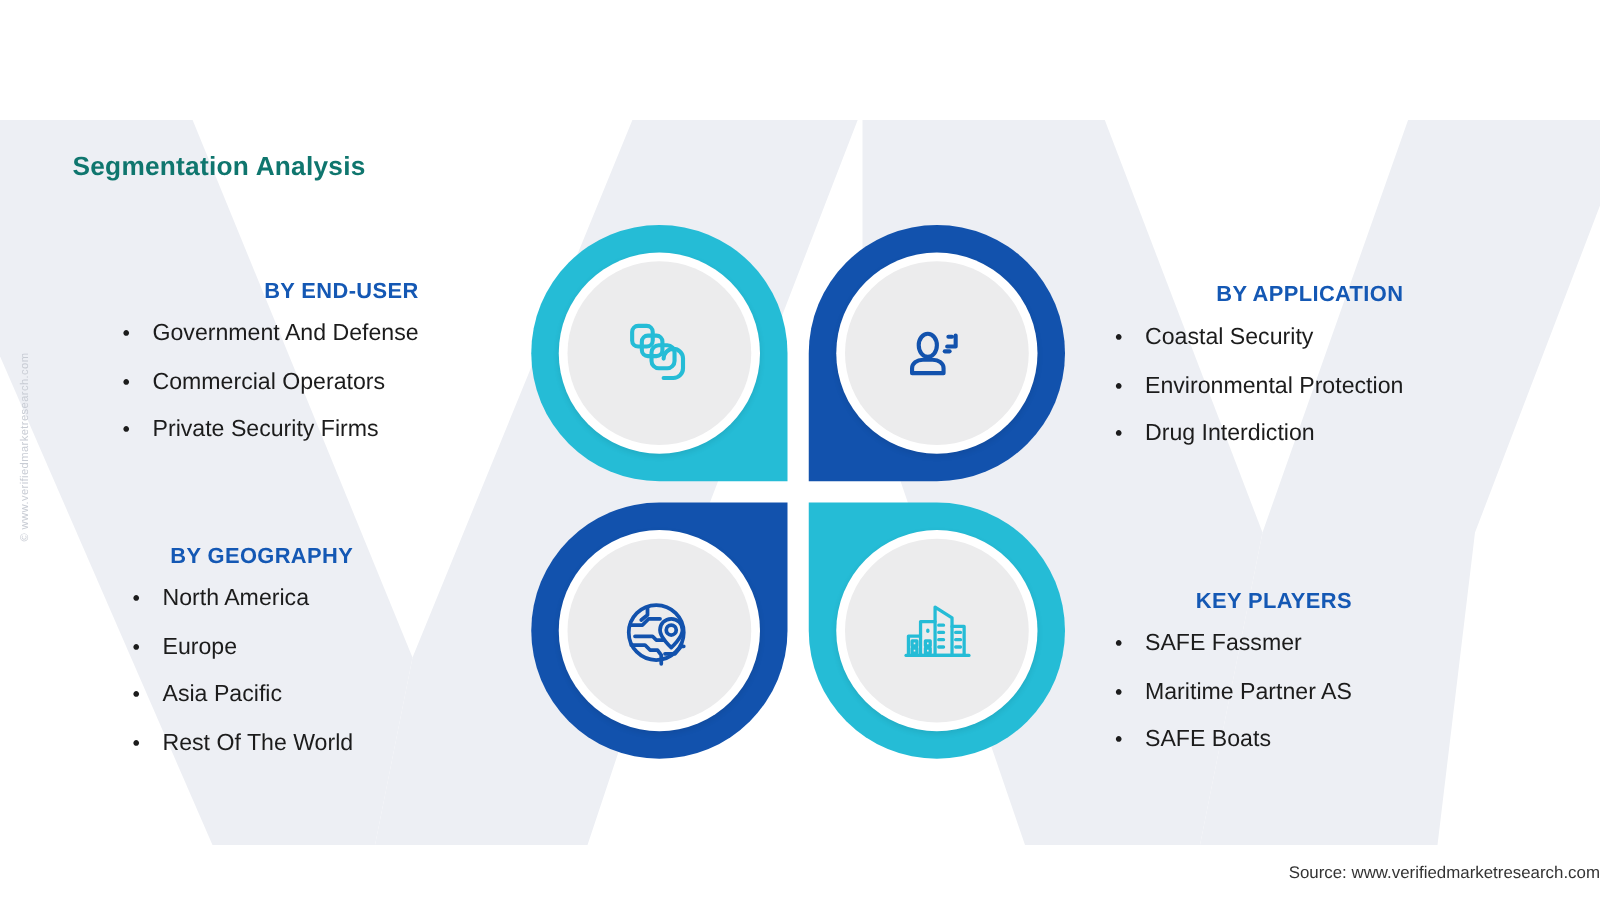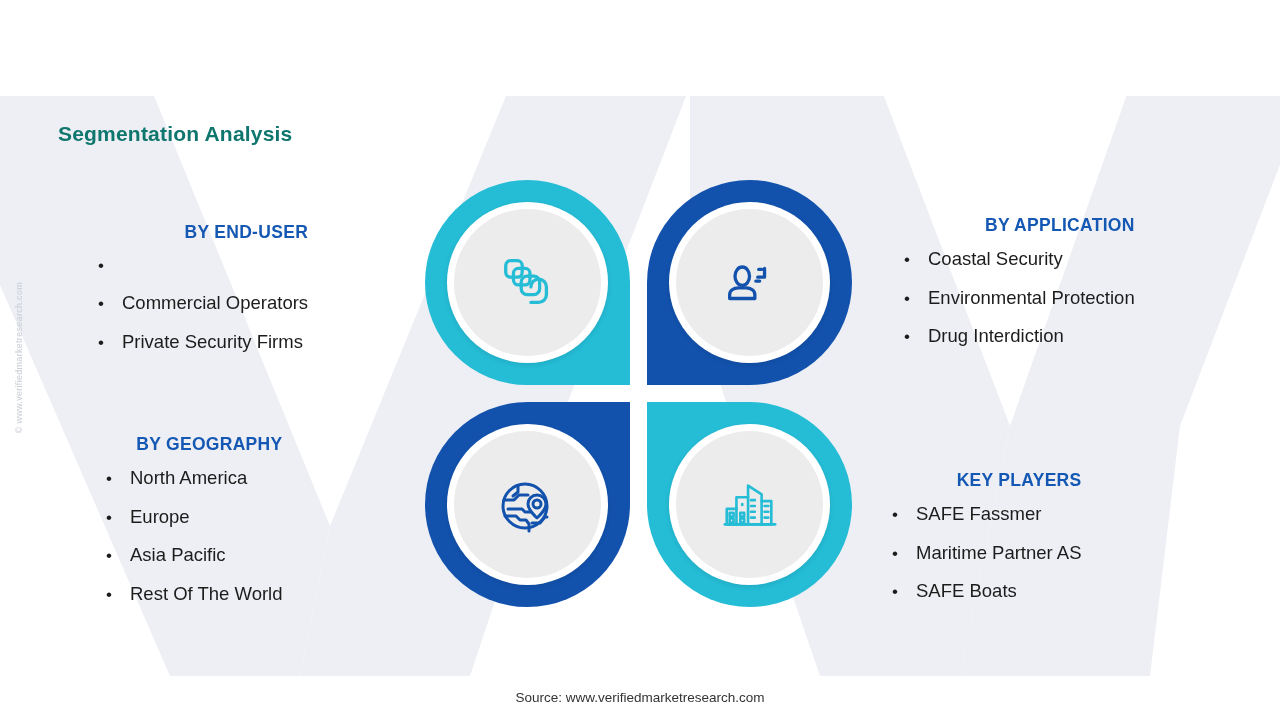--- a/index.html
+++ b/index.html
@@ -132,21 +132,21 @@
     flex: 0 0 auto;
     width: 28px;
     color: #1c1c1c;
     font-size: 17px;
     text-align: left;
     padding-left: 4px;
   }
 
   #block-end-user   { left: 94px;  top: 222px; }
   #block-geography  { left: 102px; top: 434px; }
-  #block-application{ left: 888px; top: 215px; margin-left: 12px; }
+  #block-application{ left: 888px; top: 225px; }
   #block-key-players{ left: 888px; top: 434px; margin-top: 36px; }
 
   #block-end-user .seg-heading    { margin-left: 0px; }
   #block-geography .seg-heading   { margin-left: 0px; }
 
   
   #pinwheel {
     position: absolute;
     left: 425px; top: 180px;
     width: 435px; height: 440px;
@@ -189,21 +189,21 @@
   #quad-bl { left: 0px;   top: 222px; }
   #quad-bl .ring { border-radius: 50% 0 50% 50%; }
   #quad-br { left: 222px; top: 222px; }
   #quad-br .ring { border-radius: 0 50% 50% 50%; }
 
   
   #source-note {
     position: absolute;
     left: 0; top: 690px;
     width: 1280px;
-    text-align: center;
+    text-align: right;
     font-size: 13.5px;
     color: #333333;
     z-index: 6;
   }
 </style>
 </head>
 <body>
 
 <svg id="bg-watermark" viewBox="0 0 1280 580" preserveAspectRatio="none" aria-hidden="true">
   <g fill="#EDEFF4">
@@ -234,20 +234,21 @@
 
 <div id="subtitle">Segmentation Analysis</div>
 
 <div id="side-watermark">© www.verifiedmarketresearch.com</div>
 
 <div class="seg-block" id="block-end-user">
   <div class="seg-heading">BY END-USER</div>
   <ul class="seg-list">
     <li class="seg-item">
       <span class="seg-bullet">•</span>
+      <span>Government And Defense</span>
     </li>
     <li class="seg-item">
       <span class="seg-bullet">•</span>
       <span>Commercial Operators</span>
     </li>
     <li class="seg-item">
       <span class="seg-bullet">•</span>
       <span>Private Security Firms</span>
     </li>
   </ul>

